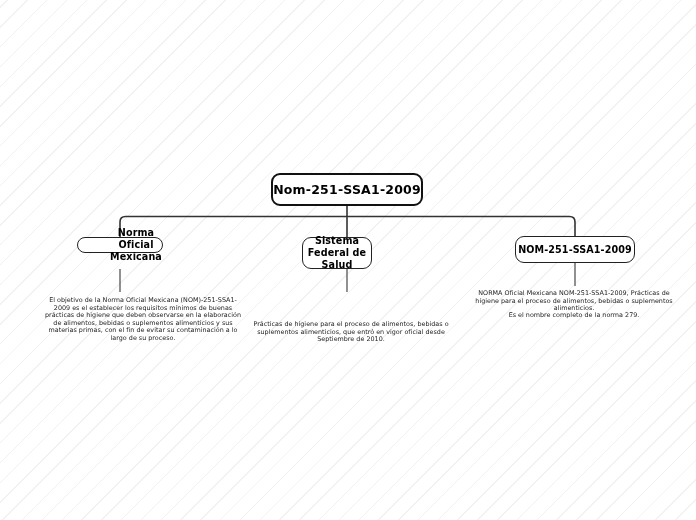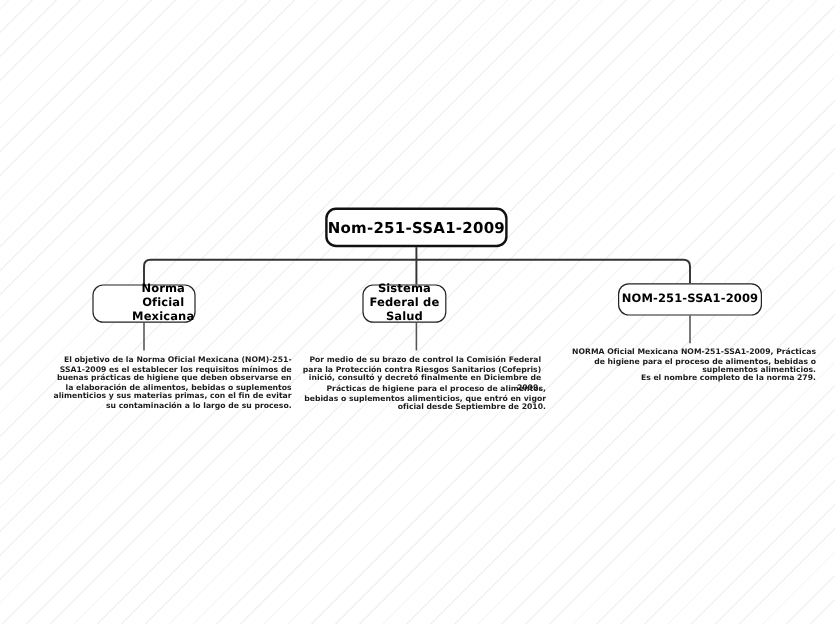--- a/index.html
+++ b/index.html
@@ -68,21 +68,21 @@
     left: 271px;
     top: 173px;
     width: 152px;
     height: 33px;
   }
 
   #node-norma {
     left: 77px;
     top: 237px;
     width: 86px;
-    height: 32px;
+    height: 16px;
     padding-left: 32px;
   }
 
   #node-sistema {
     left: 302px;
     top: 237px;
     width: 70px;
     height: 32px;
   }
 
@@ -92,23 +92,23 @@
     width: 120px;
     height: 27px;
   }
 
   
   .note {
     position: absolute;
     font-size: 6.4px;
     line-height: 7.55px;
     color: #1c1c1c;
-    font-weight: bold;
+    font-weight: normal;
     letter-spacing: 0.01px;
-    text-align: right;
+    text-align: center;
     white-space: pre-wrap;
   }
 
   #note-norma {
     left: 15px;
     top: 297px;
     width: 200px;
     margin-left: 28px;
   }
 
@@ -159,21 +159,20 @@
   <div class="node child" id="node-norma">Norma Oficial
 Mexicana</div>
 
   <div class="node child" id="node-sistema">Sistema Federal
 de Salud</div>
 
   <div class="node child" id="node-nom">NOM-251-SSA1-2009</div>
 
   <div class="note" id="note-norma">El objetivo de la Norma Oficial Mexicana (NOM)-251-SSA1-2009 es el establecer los requisitos mínimos de buenas prácticas de higiene que deben observarse en la elaboración de alimentos, bebidas o suplementos alimenticios y sus materias primas, con el fin de evitar su contaminación a lo largo de su proceso.</div>
 
-  <div class="note" id="note-sistema-1">Por medio de su brazo de control la Comisión Federal para la Protección contra Riesgos Sanitarios (Cofepris) inició, consultó y decretó finalmente en Diciembre de 2009.</div>
 
   <div class="note" id="note-sistema-2">Prácticas de higiene para el proceso de alimentos, bebidas o suplementos alimenticios, que entró en vigor oficial desde Septiembre de 2010.</div>
 
   <div class="note" id="note-nom-1">NORMA Oficial Mexicana NOM-251-SSA1-2009, Prácticas de higiene para el proceso de alimentos, bebidas o suplementos alimenticios.</div>
 
   <div class="note" id="note-nom-2">Es el nombre completo de la norma 279.</div>
 
 </div>
 
 </body></html>

